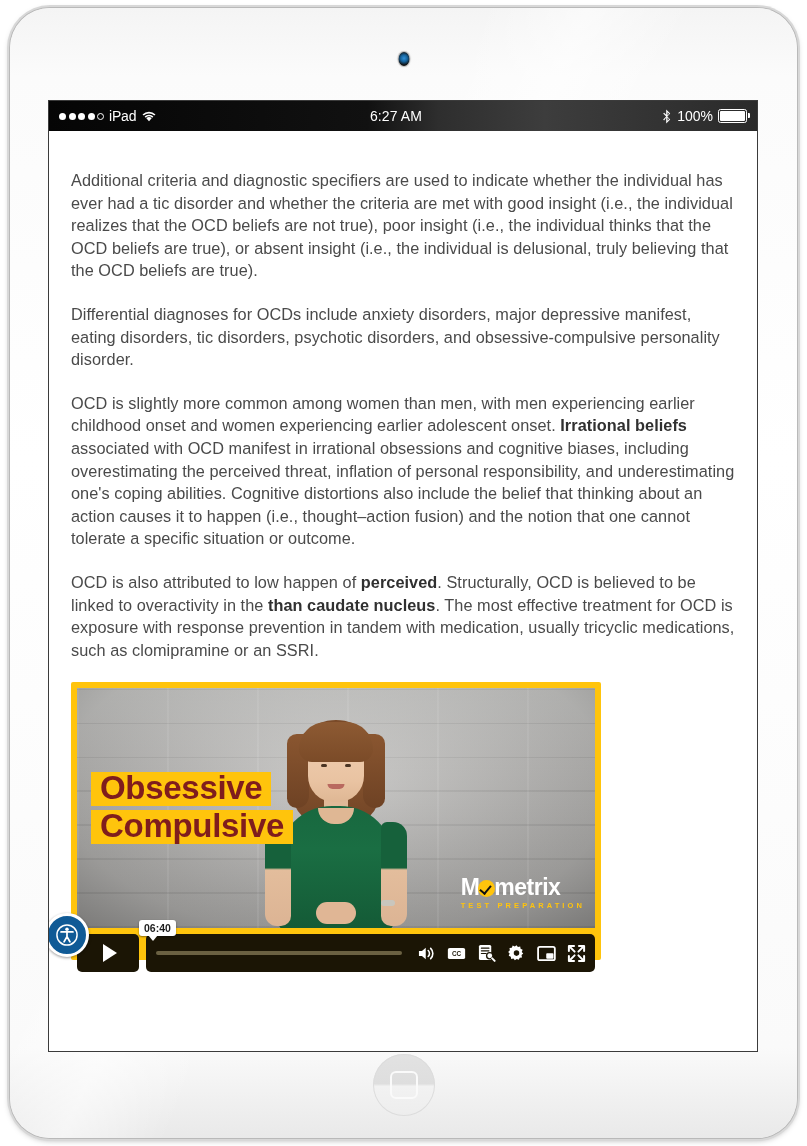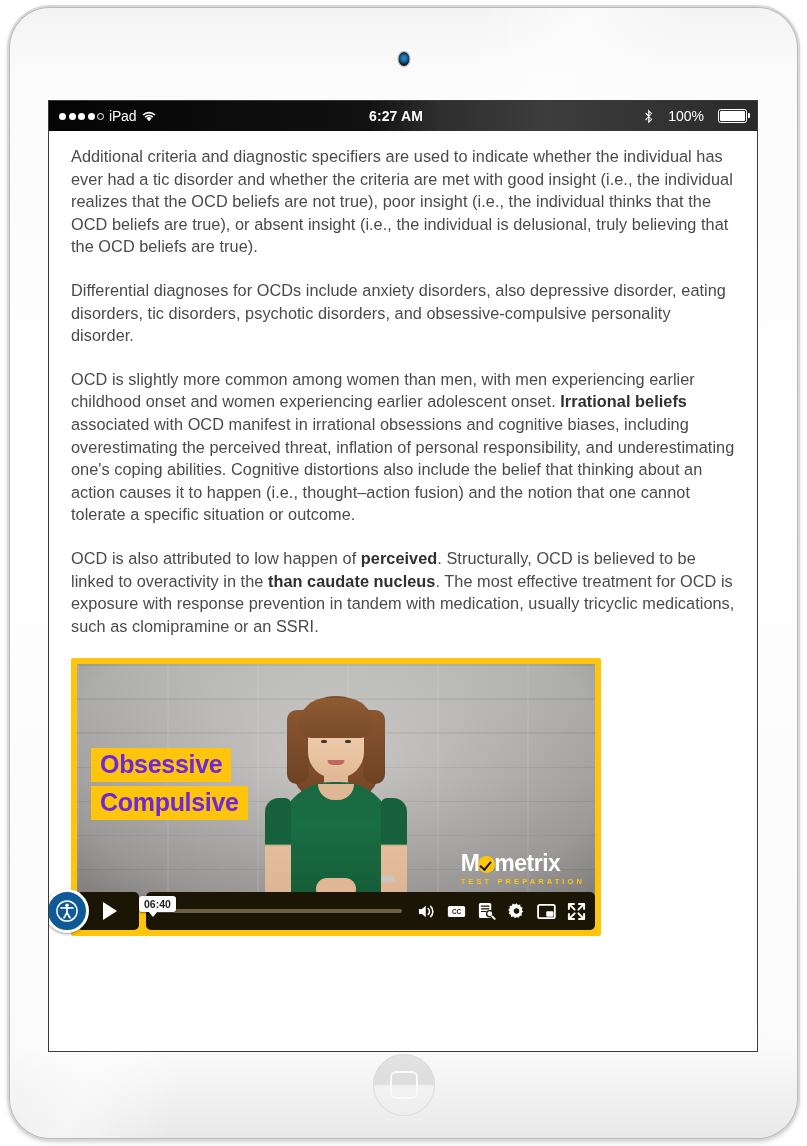--- a/index.html
+++ b/index.html
@@ -61,40 +61,41 @@
     display:flex;align-items:center;
     box-sizing:border-box;padding:15px 10px;
   }
   #status-left{display:flex;align-items:center;gap:5px;}
   .dots{display:flex;align-items:center;gap:2.5px;}
   .dot{width:7px;height:7px;border-radius:50%;background:#fff;}
   .dot.hollow{background:transparent;border:1.3px solid #fff;width:5px;height:5px;}
   #carrier{font-size:14px;letter-spacing:-.2px;}
   #status-center{
     position:absolute;left:0;right:14px;text-align:center;
-    font-size:14px;letter-spacing:.1px;pointer-events:none;font-weight:bold;
+    font-size:14px;letter-spacing:.1px;pointer-events:none;
   }
   #status-right{
-    margin-left:auto;display:flex;align-items:center;gap:14px;
+    margin-left:auto;display:flex;align-items:center;gap:5px;
     font-size:14px;z-index:2;justify-content:center;
   }
   #battery-shell{
     width:27px;height:12px;border:1.3px solid #fff;border-radius:2.5px;
     position:relative;display:inline-block;
   }
   #battery-shell::after{
     content:"";position:absolute;right:-3.5px;top:3px;
     width:2px;height:5px;background:#fff;border-radius:0 1px 1px 0;
   }
   #battery-fill{position:absolute;left:1px;top:1px;bottom:1px;width:calc(100% - 2px);background:#fff;border-radius:1px;}
 
   
   #content{
     padding:14px 22px 0 22px;
     box-sizing:border-box;
+    margin-top:24px;
   }
   .para{
     color:#4a4a4a;
     font-size:16.3px;
     line-height:22.6px;
     margin:0 0 21px 0;
     letter-spacing:.05px;
   }
   .para b{color:#303030;font-weight:bold;}
   .heading{
@@ -181,23 +182,23 @@
   .arm.l{left:12px;border-radius:14px 6px 10px 12px;}
   .arm.r{right:12px;border-radius:6px 14px 12px 10px;}
   #hands{position:absolute;left:50%;bottom:4px;transform:translateX(-50%);width:40px;height:22px;border-radius:12px;background:#e0b695;}
   #watch{position:absolute;right:24px;bottom:22px;width:14px;height:6px;border-radius:3px;background:#c9c6bd;}
 
   
   #title-overlay{position:absolute;left:14px;top:84px;}
   .title-line{
     display:inline-block;
     background:#FFC40C;
-    color:#6d28d9;
+    color:#7f1d1d;
     font-weight:bold;
-    font-size:25px;
+    font-size:33px;
     line-height:30px;
     padding:1px 9px 3px 9px;
     margin-bottom:4px;
     letter-spacing:-.3px;
     white-space:nowrap;
   }
   .title-row{display:block;}
 
   
   #logo{position:absolute;right:10px;bottom:18px;text-align:left;}
@@ -217,21 +218,21 @@
   }
   #logo-sub{
     color:#FFC40C;font-size:7.5px;letter-spacing:3.1px;
     margin-top:2px;font-weight:bold;
   }
 
   
   #controls{
     position:relative;
     margin-top:6px;
-    display:flex;align-items:flex-end;gap:7px;
+    display:flex;align-items:flex-start;gap:7px;
     height:20px;
   }
   #play-btn{
     width:62px;height:38px;background:#1b1505;border-radius:5px;
     display:flex;align-items:center;justify-content:center;flex:0 0 auto;
   }
   #play-tri{
     width:0;height:0;border-left:14px solid #fff;
     border-top:9px solid transparent;border-bottom:9px solid transparent;
     margin-left:3px;
@@ -311,21 +312,21 @@
         <span id="battery-shell">
             <span id="battery-fill"></span>
           </span>
       </div>
     </div>
 
     <div id="content">
 
       <p class="para">Additional criteria and diagnostic specifiers are used to indicate whether the individual has ever had a tic disorder and whether the criteria are met with good insight (i.e., the individual realizes that the OCD beliefs are not true), poor insight (i.e., the individual thinks that the OCD beliefs are true), or absent insight (i.e., the individual is delusional, truly believing that the OCD beliefs are true).</p>
 
-      <p class="para">Differential diagnoses for OCDs include anxiety disorders, also depressive disorder, eating disorders, tic disorders, psychotic disorders, and obsessive-compulsive personality disorder.</p>
+      <p class="para">Differential diagnoses for OCDs include anxiety disorders, major depressive manifest, eating disorders, tic disorders, psychotic disorders, and obsessive-compulsive personality disorder.</p>
 
 
       <p class="para"><span>OCD is slightly more common among women than men, with men experiencing earlier childhood onset and women experiencing earlier adolescent onset. </span><b>Irrational beliefs</b><span> associated with OCD manifest in irrational obsessions and cognitive biases, including overestimating the perceived threat, inflation of personal responsibility, and underestimating one's coping abilities. Cognitive distortions also include the belief that thinking about an action causes it to happen (i.e., thought–action fusion) and the notion that one cannot tolerate a specific situation or outcome.</span></p>
 
       <p class="para"><span>OCD is also attributed to low happen of </span><b>perceived</b><span>. Structurally, OCD is believed to be linked to overactivity in the </span><b>than caudate nucleus</b><span>. The most effective treatment for OCD is exposure with response prevention in tandem with medication, usually tricyclic medications, such as clomipramine or an SSRI.</span></p>
 
       <div id="video-wrap">
 
         <div id="video-frame">
           <div id="backdrop"></div>

